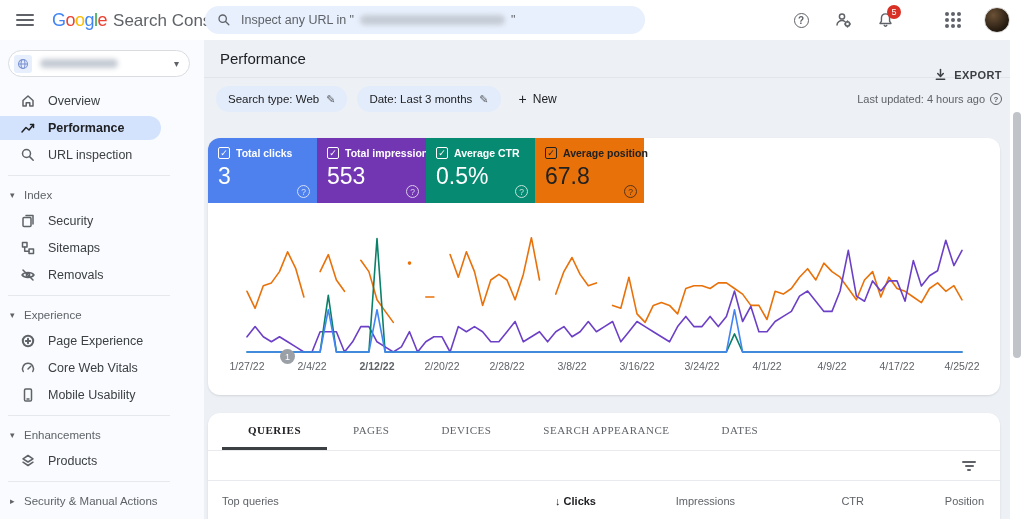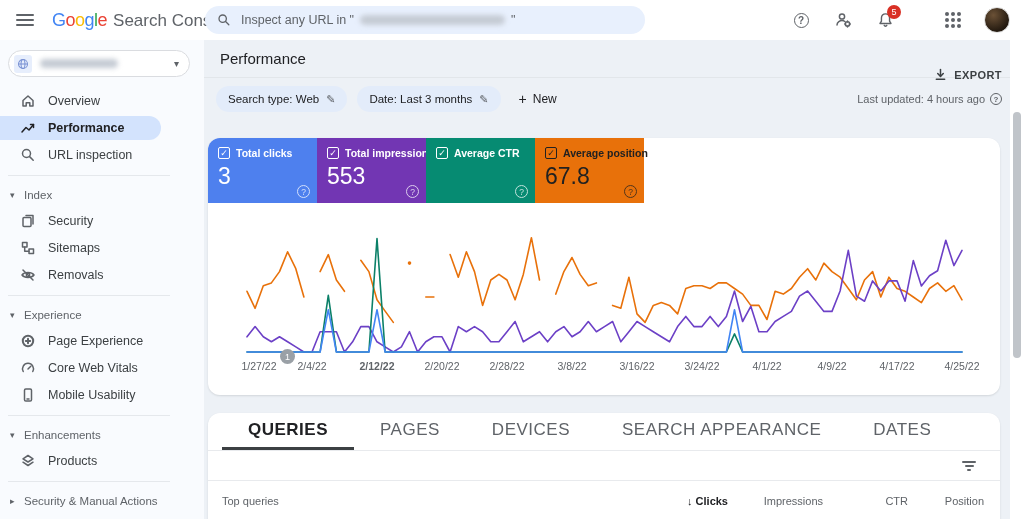--- a/index.html
+++ b/index.html
@@ -67,29 +67,29 @@
   .tval{font-size:23px;margin-top:4px;}
   .thelp{position:absolute;right:7px;bottom:5px;width:13px;height:13px;border:1.2px solid currentColor;opacity:.75;border-radius:50%;
          display:flex;align-items:center;justify-content:center;font-size:8.5px;}
   #chart-svg{position:absolute;top:0;left:0;pointer-events:none;}
   .tickrow span{position:absolute;top:222px;transform:translateX(-50%);font-size:10.5px;color:#5f6368;white-space:nowrap;}
   .mark1{position:absolute;left:72px;top:211px;width:15px;height:15px;border-radius:50%;background:#9aa0a6;color:#fff;
          font-size:9px;display:flex;align-items:center;justify-content:center;}
   
   .tablecard{margin-top:18px;height:140px;border-radius:12px;}
   .tabs{display:flex;height:37px;align-items:stretch;padding-left:14px;}
-  .tab{display:flex;align-items:center;padding:0 26px;font-size:17px;letter-spacing:.5px;color:#5f6368;cursor:pointer;
-       border-bottom:3px solid transparent;}
+  .tab{display:flex;align-items:center;padding:0 26px;font-size:11px;letter-spacing:.5px;color:#5f6368;cursor:pointer;
+       border-bottom:3px solid transparent;font-family:Liberation Serif, serif;}
   .tab.active{color:#202124;font-weight:700;border-bottom-color:#3c4043;}
   .trow-divider{border:none;border-top:1px solid #e8eaed;margin:0;}
   .filterrow{height:29px;display:flex;align-items:center;justify-content:flex-end;padding-right:24px;}
   .flt{display:flex;flex-direction:column;align-items:center;gap:2px;cursor:pointer;}
   .flt i{display:block;height:2px;background:#5f6368;border-radius:1px;}
   .flt i:nth-child(1){width:14px;}.flt i:nth-child(2){width:9px;}.flt i:nth-child(3){width:4px;}
-  .thead{height:39px;display:flex;align-items:center;padding:0 16px 0 14px;font-size:11px;color:#5f6368;}
+  .thead{height:39px;display:flex;align-items:center;padding:0 16px 0 14px;font-size:11px;color:#5f6368;gap:44px;}
   .th-q{flex:1;}
   .th{text-align:right;}
   .th-clicks{width:120px;color:#202124;font-weight:700;cursor:pointer;}
   .th-imp{width:95px;cursor:pointer;}
   .th-ctr{width:85px;cursor:pointer;}
   .th-pos{width:76px;cursor:pointer;}
   
   .vsb{position:absolute;right:0;top:40px;bottom:0;width:14px;background:#fff;}
   .vsb .thumb{position:absolute;left:3px;top:72px;width:8px;height:246px;border-radius:4px;background:#c0c4c9;cursor:pointer;}
   svg.gic{stroke:#5f6368;fill:none;stroke-width:1.5;stroke-linecap:round;stroke-linejoin:round;}
@@ -341,40 +341,41 @@
             <span class="tlabel">Total impressions</span>
             </div>
           <div class="tval">553</div>
           <span class="thelp">?</span>
         </div>
         <div class="tile" style="background: rgb(6, 139, 114); color: rgb(255, 255, 255);">
           <div class="tile-top">
               <span class="cbx">✓</span>
             <span class="tlabel">Average CTR</span>
             </div>
+          <div class="tval">0.5%</div>
           <span class="thelp">?</span>
         </div>
         <div class="tile" style="background: rgb(232, 113, 10); color: rgb(33, 33, 33);">
           <div class="tile-top">
               <span class="cbx">✓</span>
             <span class="tlabel">Average position</span>
             </div>
           <div class="tval">67.8</div>
           <span class="thelp">?</span>
         </div>
       </div>
       <svg id="chart-svg" width="792" height="257" viewBox="0 0 792 257">
           <circle cx="201.5" cy="125.1" r="1.8" fill="#e8710a"></circle>
           <path d="M39.0 153.3 L47.1 170.3 L55.3 147.7 L63.4 144.9 L71.5 133.6 L79.6 113.8 L87.8 130.7 L95.9 159.0 M112.1 133.6 L120.3 116.6 L128.4 142.0 L136.5 153.3 M152.8 122.3 L160.9 133.6 L169.0 161.8 L177.1 173.1 L185.3 184.4 M201.5 125.1 M217.8 159.0 L225.9 159.0 M242.1 116.6 L250.3 139.2 L258.4 113.8 L266.5 133.6 L274.6 167.4 L282.8 142.0 L290.9 136.4 L299.0 142.0 L307.1 161.8 L315.3 136.4 L323.4 99.7 L331.5 142.0 M347.8 156.1 L355.9 133.6 L364.0 119.5 L372.1 136.4 L380.3 147.7 L388.4 144.9 M404.6 167.4 L412.8 170.3 L420.9 139.2 L429.0 175.9 L437.1 184.4 L445.3 167.4 L453.4 164.6 L461.5 167.4 L469.6 175.9 L477.8 150.5 L485.9 147.7 L494.0 147.7 L502.1 150.5 L510.3 144.9 L518.4 144.9 L526.5 150.5 L534.6 156.1 L542.8 167.4 L550.9 167.4 L559.0 181.5 L567.1 153.3 L575.3 156.1 L583.4 150.5 L591.5 139.2 L599.6 130.7 L607.8 142.0 L615.9 125.1 L624.0 133.6 L632.1 139.2 L640.3 150.5 L648.4 161.8 L656.5 142.0 L664.6 133.6 L672.8 159.0 L680.9 139.2 L689.0 150.5 L697.1 153.3 L705.3 159.0 L713.4 164.6 L721.5 150.5 L729.6 144.9 L737.8 153.3 L745.9 147.7 L754.0 161.8 " fill="none" stroke="#e8710a" stroke-width="1.6" stroke-linejoin="round" stroke-linecap="round"></path>
           <path d="M39.0 198.8 L47.1 188.6 L55.3 198.8 L63.4 203.8 L71.5 198.8 L79.6 203.8 L87.8 208.9 L95.9 214.0 L104.0 214.0 L112.1 193.7 L120.3 193.7 L128.4 193.7 L136.5 214.0 L144.6 203.8 L152.8 188.6 L160.9 188.6 L169.0 203.8 L177.1 208.9 L185.3 214.0 L193.4 208.9 L201.5 193.7 L209.6 214.0 L217.8 203.8 L225.9 198.8 L234.0 198.8 L242.1 214.0 L250.3 188.6 L258.4 193.7 L266.5 188.6 L274.6 193.7 L282.8 203.8 L290.9 203.8 L299.0 193.7 L307.1 183.5 L315.3 203.8 L323.4 198.8 L331.5 193.7 L339.6 203.8 L347.8 193.7 L355.9 188.6 L364.0 198.8 L372.1 193.7 L380.3 183.5 L388.4 193.7 L396.5 188.6 L404.6 183.5 L412.8 203.8 L420.9 193.7 L429.0 183.5 L437.1 188.6 L445.3 193.7 L453.4 198.8 L461.5 203.8 L469.6 188.6 L477.8 178.4 L485.9 188.6 L494.0 188.6 L502.1 178.4 L510.3 188.6 L518.4 178.4 L526.5 153.0 L534.6 183.5 L542.8 168.3 L550.9 193.7 L559.0 193.7 L567.1 183.5 L575.3 178.4 L583.4 173.4 L591.5 158.1 L599.6 153.0 L607.8 163.2 L615.9 173.4 L624.0 173.4 L632.1 153.0 L640.3 112.4 L648.4 158.1 L656.5 163.2 L664.6 142.9 L672.8 153.0 L680.9 142.9 L689.0 142.9 L697.1 163.2 L705.3 122.6 L713.4 148.0 L721.5 137.8 L729.6 132.7 L737.8 102.2 L745.9 127.6 L754.0 112.4 " fill="none" stroke="#6c40c6" stroke-width="1.6" stroke-linejoin="round" stroke-linecap="round"></path>
           <path d="M39.0 214.0 L47.1 214.0 L55.3 214.0 L63.4 214.0 L71.5 214.0 L79.6 214.0 L87.8 214.0 L95.9 214.0 L104.0 214.0 L112.1 214.0 L120.3 157.3 L128.4 214.0 L136.5 214.0 L144.6 214.0 L152.8 214.0 L160.9 214.0 L169.0 100.6 L177.1 214.0 L185.3 214.0 L193.4 214.0 L201.5 214.0 L209.6 214.0 L217.8 214.0 L225.9 214.0 L234.0 214.0 L242.1 214.0 L250.3 214.0 L258.4 214.0 L266.5 214.0 L274.6 214.0 L282.8 214.0 L290.9 214.0 L299.0 214.0 L307.1 214.0 L315.3 214.0 L323.4 214.0 L331.5 214.0 L339.6 214.0 L347.8 214.0 L355.9 214.0 L364.0 214.0 L372.1 214.0 L380.3 214.0 L388.4 214.0 L396.5 214.0 L404.6 214.0 L412.8 214.0 L420.9 214.0 L429.0 214.0 L437.1 214.0 L445.3 214.0 L453.4 214.0 L461.5 214.0 L469.6 214.0 L477.8 214.0 L485.9 214.0 L494.0 214.0 L502.1 214.0 L510.3 214.0 L518.4 214.0 L526.5 195.9 L534.6 214.0 L542.8 214.0 L550.9 214.0 L559.0 214.0 L567.1 214.0 L575.3 214.0 L583.4 214.0 L591.5 214.0 L599.6 214.0 L607.8 214.0 L615.9 214.0 L624.0 214.0 L632.1 214.0 L640.3 214.0 L648.4 214.0 L656.5 214.0 L664.6 214.0 L672.8 214.0 L680.9 214.0 L689.0 214.0 L697.1 214.0 L705.3 214.0 L713.4 214.0 L721.5 214.0 L729.6 214.0 L737.8 214.0 L745.9 214.0 L754.0 214.0 " fill="none" stroke="#0b8068" stroke-width="1.6" stroke-linejoin="round" stroke-linecap="round"></path>
           <path d="M39.0 214.0 L47.1 214.0 L55.3 214.0 L63.4 214.0 L71.5 214.0 L79.6 214.0 L87.8 214.0 L95.9 214.0 L104.0 214.0 L112.1 214.0 L120.3 171.7 L128.4 214.0 L136.5 214.0 L144.6 214.0 L152.8 214.0 L160.9 214.0 L169.0 171.7 L177.1 214.0 L185.3 214.0 L193.4 214.0 L201.5 214.0 L209.6 214.0 L217.8 214.0 L225.9 214.0 L234.0 214.0 L242.1 214.0 L250.3 214.0 L258.4 214.0 L266.5 214.0 L274.6 214.0 L282.8 214.0 L290.9 214.0 L299.0 214.0 L307.1 214.0 L315.3 214.0 L323.4 214.0 L331.5 214.0 L339.6 214.0 L347.8 214.0 L355.9 214.0 L364.0 214.0 L372.1 214.0 L380.3 214.0 L388.4 214.0 L396.5 214.0 L404.6 214.0 L412.8 214.0 L420.9 214.0 L429.0 214.0 L437.1 214.0 L445.3 214.0 L453.4 214.0 L461.5 214.0 L469.6 214.0 L477.8 214.0 L485.9 214.0 L494.0 214.0 L502.1 214.0 L510.3 214.0 L518.4 214.0 L526.5 171.7 L534.6 214.0 L542.8 214.0 L550.9 214.0 L559.0 214.0 L567.1 214.0 L575.3 214.0 L583.4 214.0 L591.5 214.0 L599.6 214.0 L607.8 214.0 L615.9 214.0 L624.0 214.0 L632.1 214.0 L640.3 214.0 L648.4 214.0 L656.5 214.0 L664.6 214.0 L672.8 214.0 L680.9 214.0 L689.0 214.0 L697.1 214.0 L705.3 214.0 L713.4 214.0 L721.5 214.0 L729.6 214.0 L737.8 214.0 L745.9 214.0 L754.0 214.0 " fill="none" stroke="#4285f4" stroke-width="1.6" stroke-linejoin="round" stroke-linecap="round"></path>
         </svg>
       <div class="tickrow" id="tick-row">
-          <span style="left: 39px; margin-left: 12px;">1/27/22</span>
+          <span style="left: 39px;">1/27/22</span>
           <span style="left: 104px;">2/4/22</span>
           <span style="left: 169px; font-weight: bold;">2/12/22</span>
           <span style="left: 234px;">2/20/22</span>
           <span style="left: 299px;">2/28/22</span>
           <span style="left: 364px;">3/8/22</span>
           <span style="left: 429px;">3/16/22</span>
           <span style="left: 494px;">3/24/22</span>
           <span style="left: 559px;">4/1/22</span>
           <span style="left: 624px;">4/9/22</span>
           <span style="left: 689px;">4/17/22</span>

